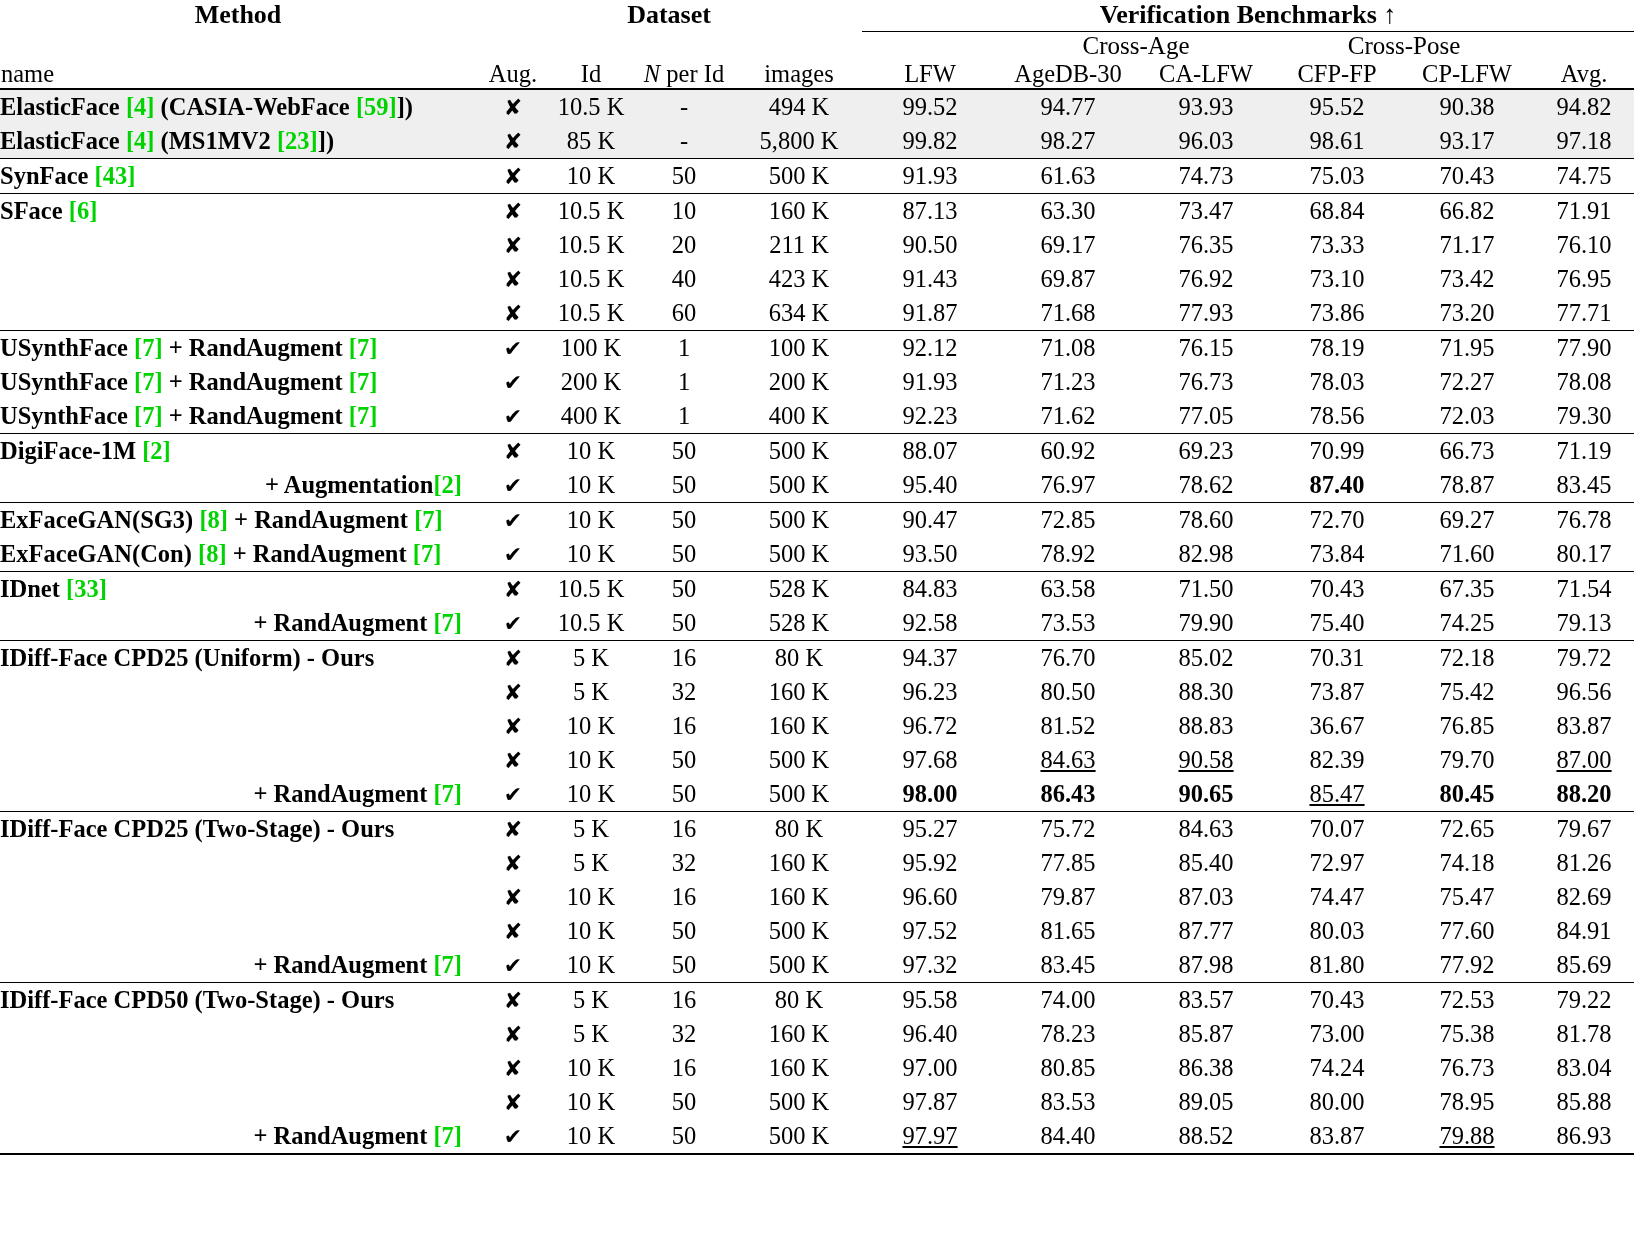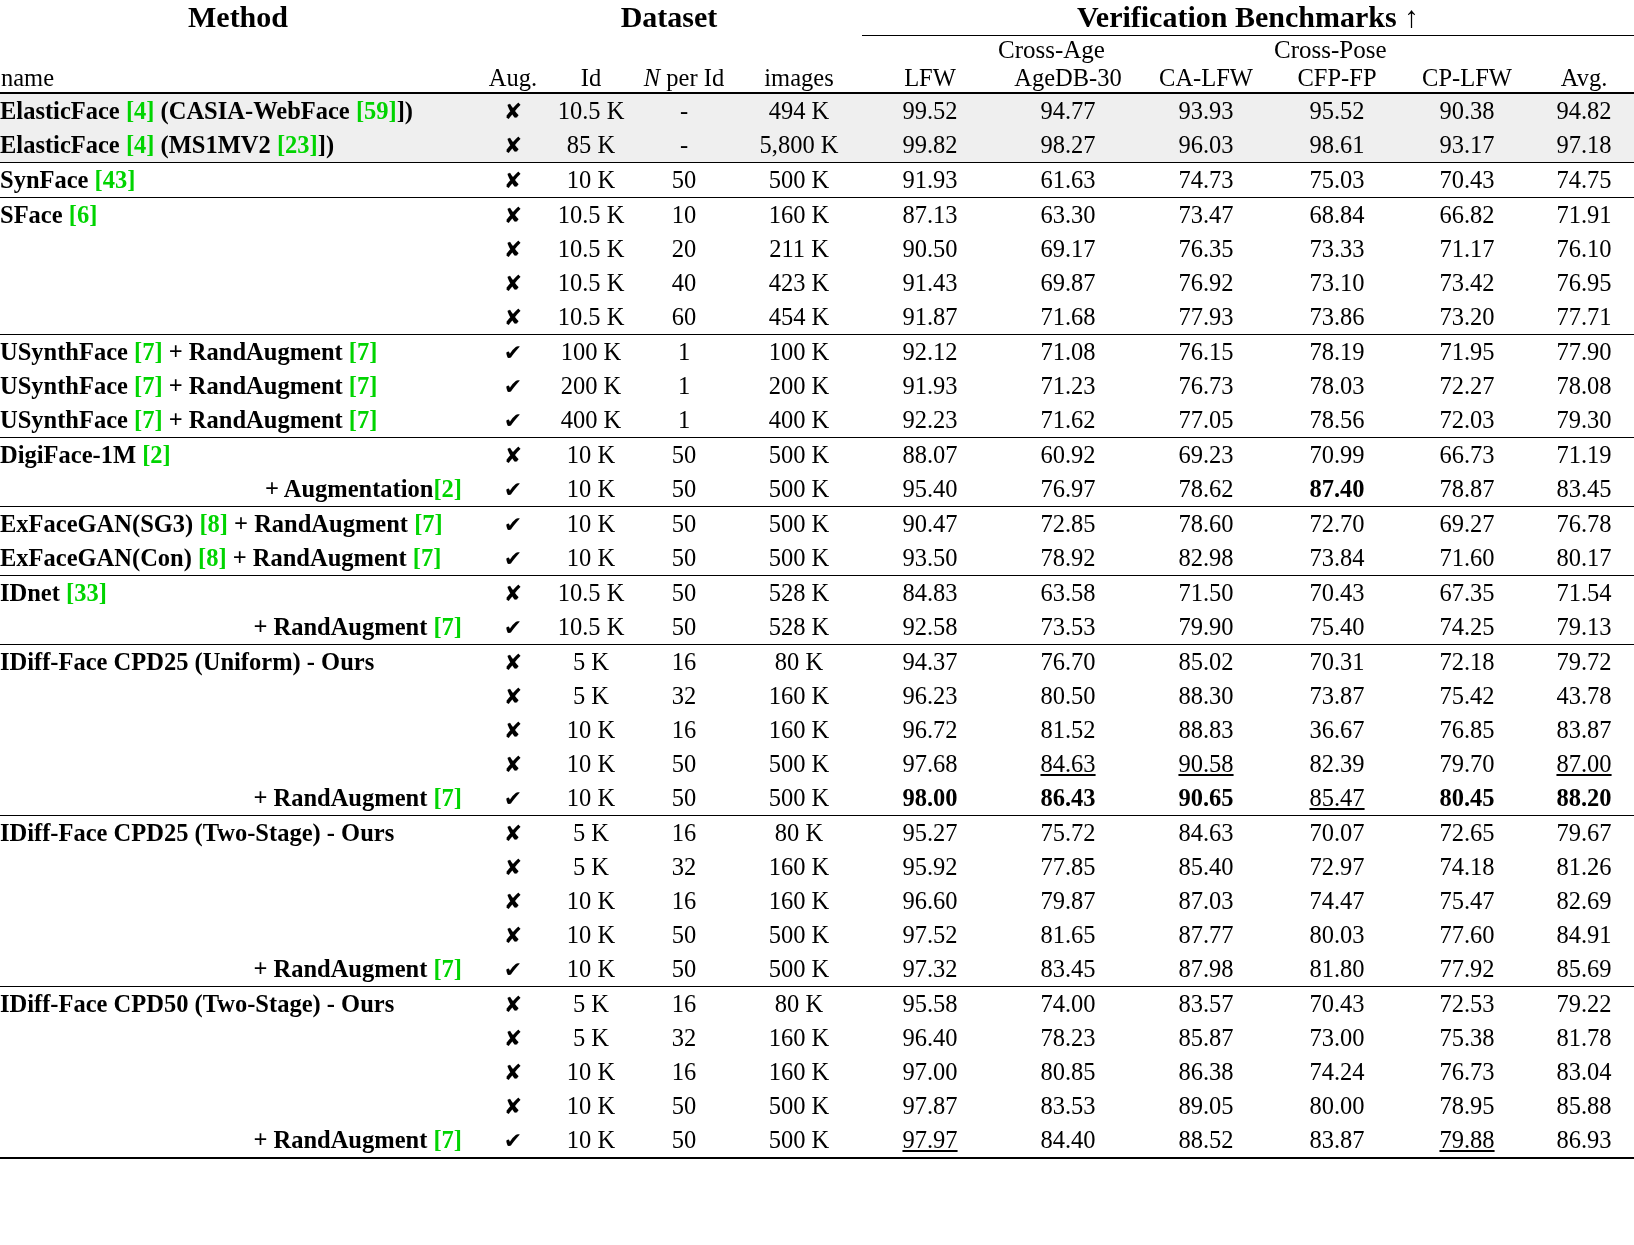--- a/index.html
+++ b/index.html
@@ -46,32 +46,32 @@
   col.c-avg    { width: 100px; }
 
   
   .rule-top td { border-top: 2.6px solid #000; }
   .rule-mid td { border-top: 1.2px solid #000; }
   .rule-bot td { border-top: 2.6px solid #000; }
 
   .h-title {
     text-align: center;
     font-weight: bold;
-    font-size: 30px;
+    font-size: 26px;
     padding-bottom: 6px;
     padding-top: 6px;
   }
   .sub-rule {
     border-bottom: 1.1px solid #000;
     height: 1px;
     font-size: 0;
     line-height: 0;
   }
   .h-group {
-    text-align: left;
+    text-align: center;
     font-size: 25px;
     padding-top: 5px;
     padding-bottom: 2px;
   }
   .h-col {
     text-align: center;
     font-size: 24.5px;
     padding-top: 2px;
     padding-bottom: 6px;
   }
@@ -226,21 +226,21 @@
           <td class="num"><span>76.92</span></td>
           <td class="num"><span>73.10</span></td>
           <td class="num"><span>73.42</span></td>
           <td class="num"><span>76.95</span></td>
         </tr>
         <tr class="body">
           <td class="name"></td>
           <td class="aug"><span class="mark-x">✘</span></td>
           <td class="num"><span>10.5 K</span></td>
           <td class="num"><span>60</span></td>
-          <td class="num"><span>454 K</span></td>
+          <td class="num"><span>634 K</span></td>
           <td class="num"><span>91.87</span></td>
           <td class="num"><span>71.68</span></td>
           <td class="num"><span>77.93</span></td>
           <td class="num"><span>73.86</span></td>
           <td class="num"><span>73.20</span></td>
           <td class="num"><span>77.71</span></td>
         </tr>
         <tr class="body rule-mid">
           <td class="name"><span>USynthFace </span><span class="ref">[7]</span><span> + RandAugment </span><span class="ref">[7]</span></td>
           <td class="aug"><span class="mark-v">✔</span></td>
@@ -375,21 +375,21 @@
           <td class="name"></td>
           <td class="aug"><span class="mark-x">✘</span></td>
           <td class="num"><span>5 K</span></td>
           <td class="num"><span>32</span></td>
           <td class="num"><span>160 K</span></td>
           <td class="num"><span>96.23</span></td>
           <td class="num"><span>80.50</span></td>
           <td class="num"><span>88.30</span></td>
           <td class="num"><span>73.87</span></td>
           <td class="num"><span>75.42</span></td>
-          <td class="num"><span>43.78</span></td>
+          <td class="num"><span>96.56</span></td>
         </tr>
         <tr class="body">
           <td class="name"></td>
           <td class="aug"><span class="mark-x">✘</span></td>
           <td class="num"><span>10 K</span></td>
           <td class="num"><span>16</span></td>
           <td class="num"><span>160 K</span></td>
           <td class="num"><span>96.72</span></td>
           <td class="num"><span>81.52</span></td>
           <td class="num"><span>88.83</span></td>

